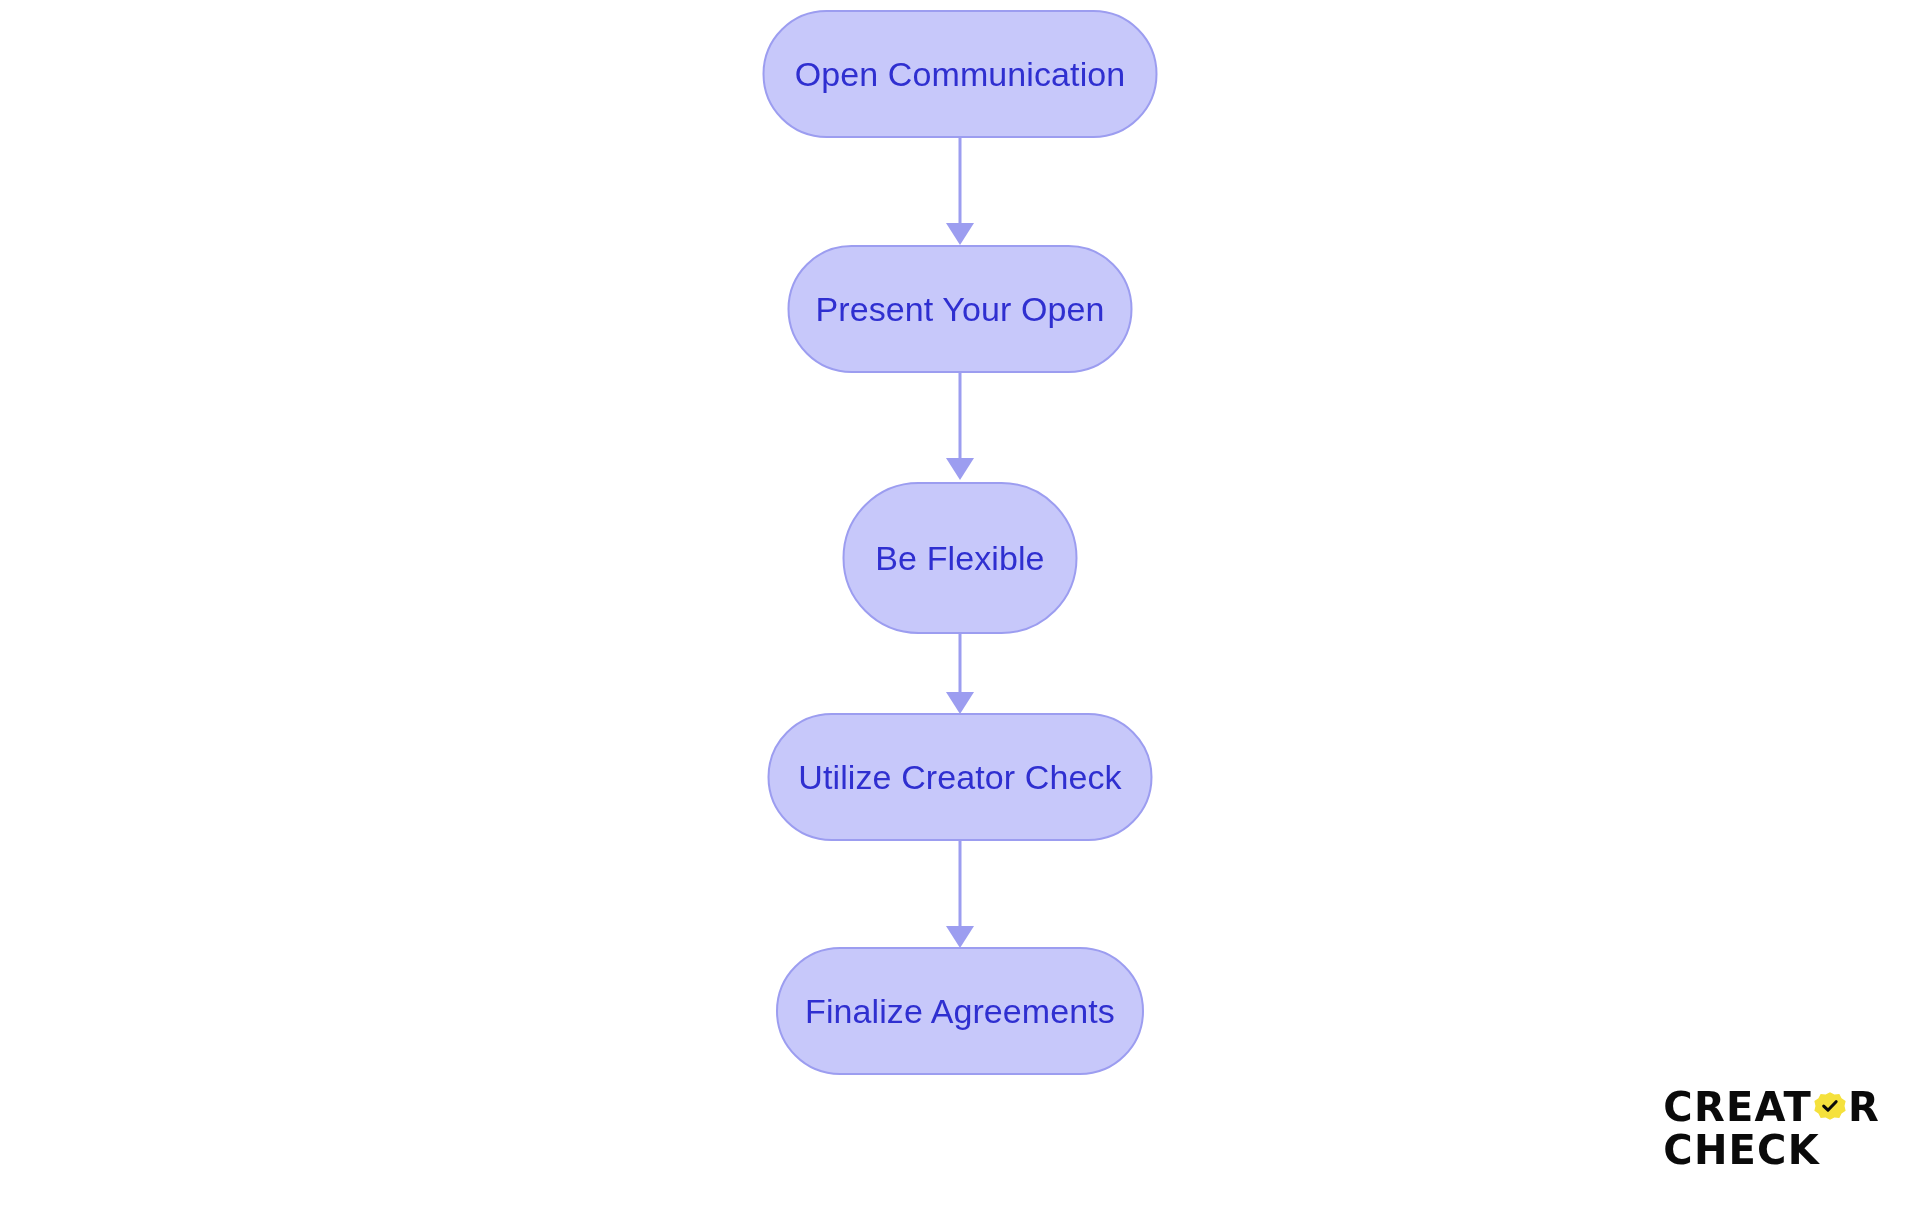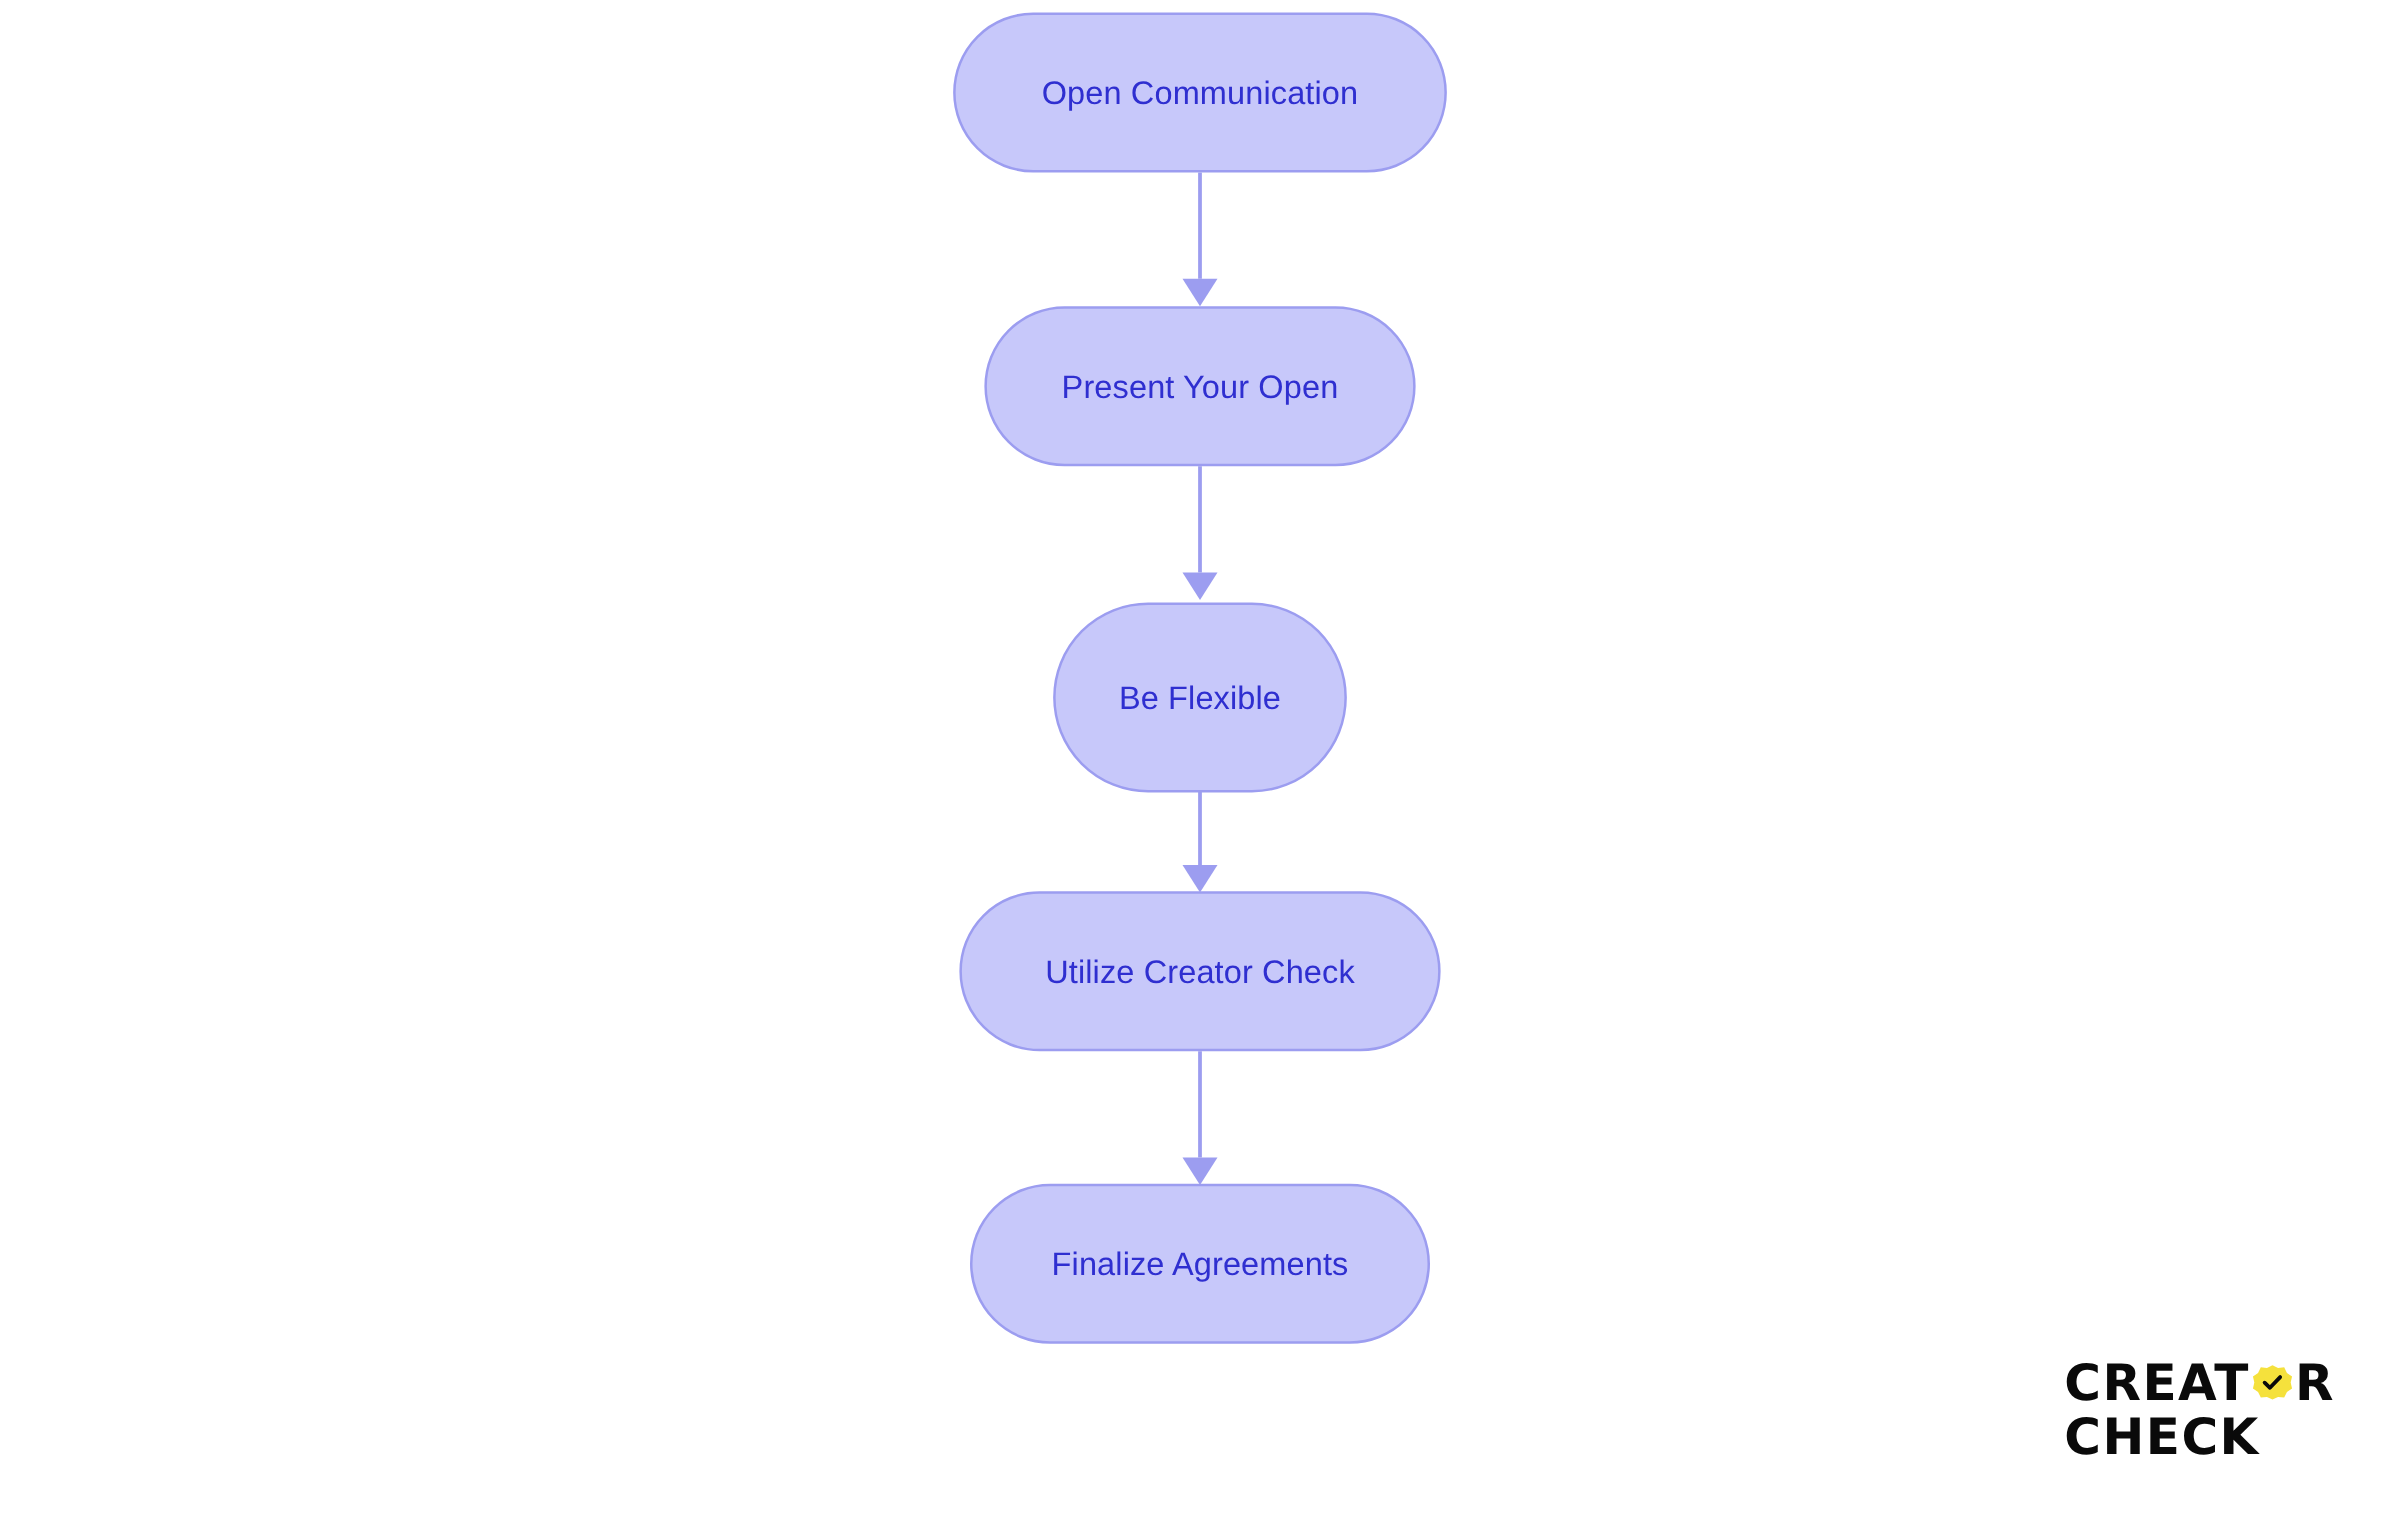--- a/index.html
+++ b/index.html
@@ -37,21 +37,21 @@
     border: 2px solid #9c9df0;
     border-radius: 9999px;
     display: flex;
     align-items: center;
     justify-content: center;
     transform: translateX(-50%);
   }
   .node-label {
     color: #2f2fd0;
     font-family: "Liberation Sans", sans-serif;
-    font-size: 26px;
+    font-size: 34px;
     font-weight: 400;
     letter-spacing: 0.1px;
     white-space: nowrap;
     line-height: 1;
   }
 
   .edge-line {
     position: absolute;
     width: 3px;
     background: #9c9df0;
@@ -63,21 +63,21 @@
     height: 0;
     border-left: 14px solid transparent;
     border-right: 14px solid transparent;
     border-top: 22px solid #9c9df0;
     transform: translateX(-50%);
   }
 
   
   #brand-logo {
     position: absolute;
-    right: 52px;
+    right: 40px;
     bottom: 46px;
     text-align: left;
     line-height: 0.96;
   }
   .logo-row {
     display: flex;
     align-items: center;
     color: #0a0a0a;
     font-family: "DejaVu Sans", sans-serif;
     font-weight: 700;

